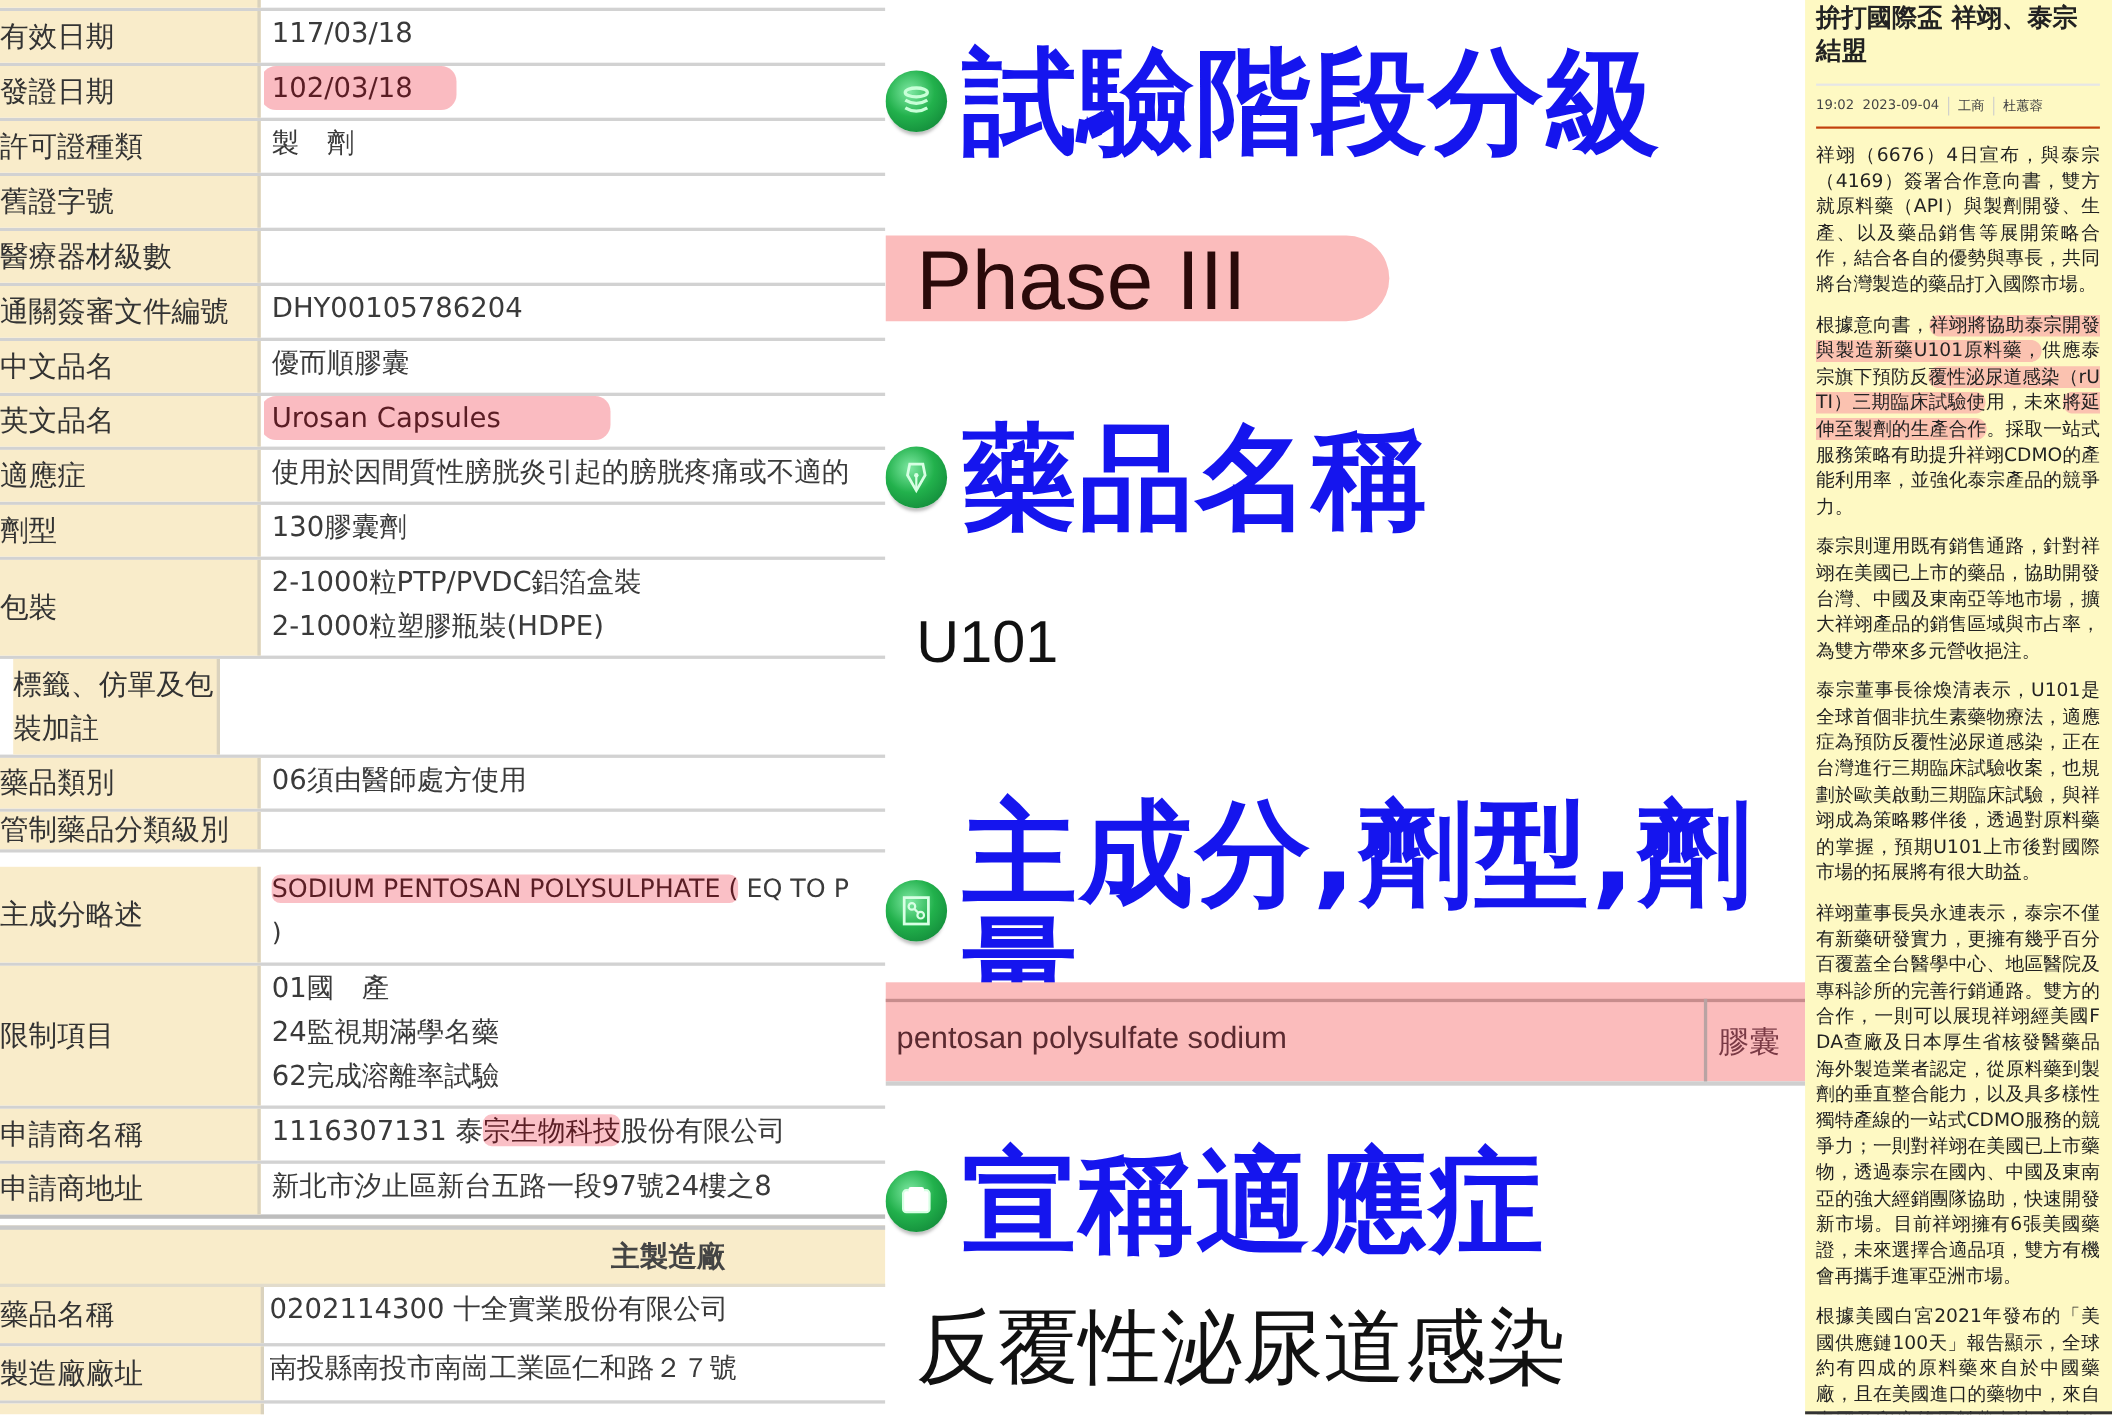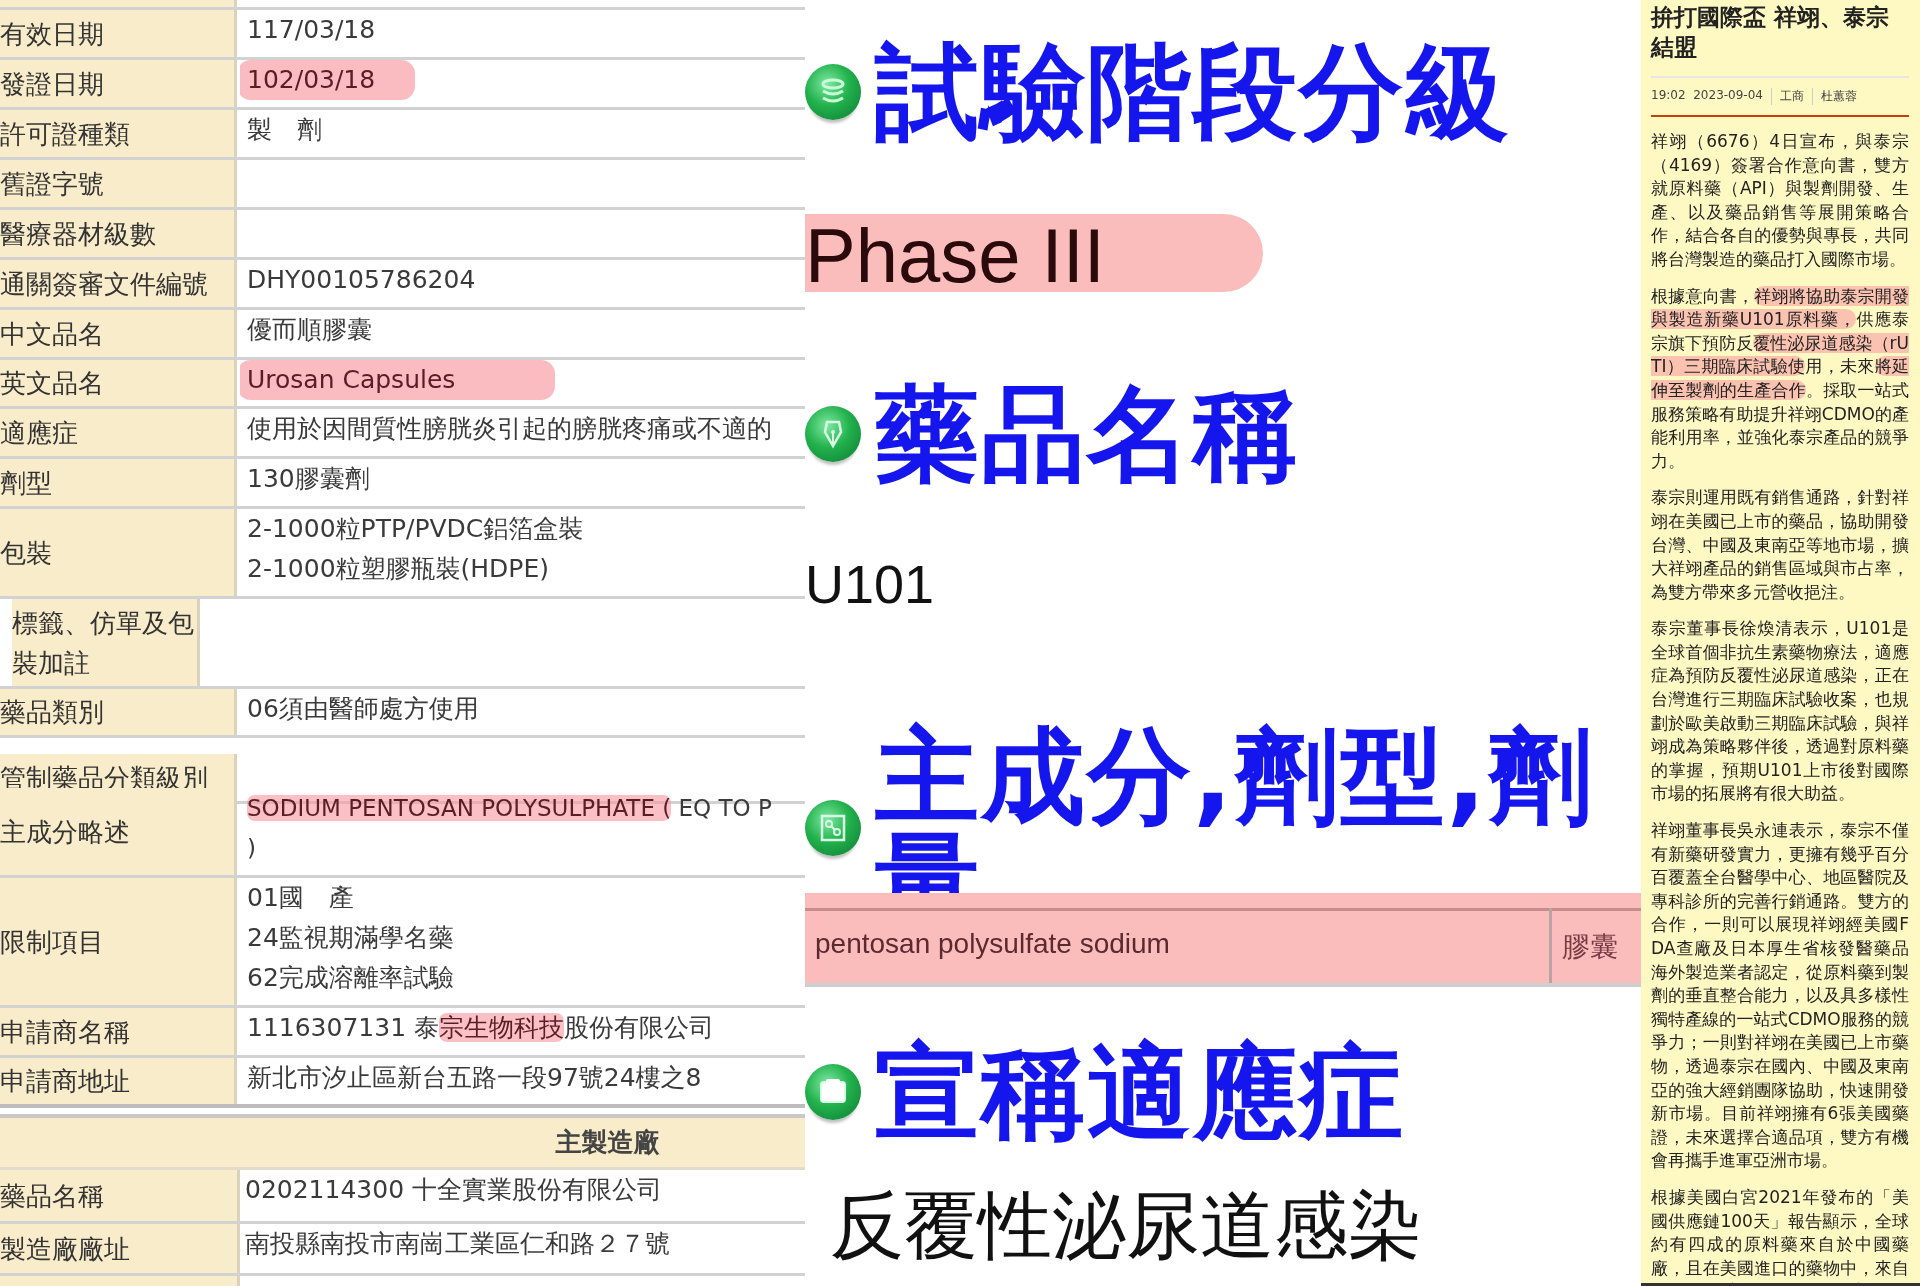--- a/index.html
+++ b/index.html
@@ -19,21 +19,21 @@
   .section-head { position: absolute; left: 0; width: 805px; background: #f9ecca; font-size: 26px; font-weight: bold; color: #444;
                   display: flex; align-items: center; justify-content: center; padding-left: 410px; border-top: 4px solid #c9c9c9; border-bottom: 3px solid #e2dccc; }
 
   
   #mid { position: absolute; left: 805px; top: 0; width: 836px; height: 1286px; background: #fff; overflow: hidden; }
   .mh { position: absolute; left: 0; display: flex; align-items: center; }
   .mh-icon { width: 56px; height: 56px; border-radius: 50%; background: radial-gradient(circle at 40% 35%, #7fe8a3 0%, #22b14c 45%, #0c7a32 100%);
              position: relative; margin-right: 14px; box-shadow: 0 6px 3px -3px rgba(0,0,0,0.25); flex: none; }
   .mh-icon svg { position: absolute; left: 12px; top: 12px; width: 32px; height: 32px; }
   .mh-title { font-size: 104px; font-weight: bold; color: #1515ee; letter-spacing: 2px; line-height: 1; font-family: "DejaVu Sans", sans-serif; }
-  .mv { position: absolute; left: 0; color: #111; font-family: "Liberation Sans", "DejaVu Sans", sans-serif; line-height: 1; }
+  .mv { position: absolute; left: 0; color: #111; font-family: "Liberation Sans", "DejaVu Sans", sans-serif; line-height: 1; padding-left: 28px; }
   .phase-pill { position: absolute; left: 0; top: 214px; width: 458px; height: 78px; background: #fbbcbc; border-radius: 0 40px 40px 0; }
   .ingr-band { position: absolute; left: 0; top: 893px; width: 836px; height: 90px; background: #fbbcbc; }
   .ingr-line { position: absolute; left: 0; top: 908px; width: 836px; height: 3px; background: #c78c8c; }
   .ingr-bot { position: absolute; left: 0; top: 983px; width: 836px; height: 4px; background: #cfcfcf; }
   .ingr-div { position: absolute; left: 744px; top: 908px; width: 3px; height: 78px; background: #b9a3a3; }
   .ingr-name { position: absolute; left: 10px; top: 928px; font-size: 28px; color: #5a2a30; font-family: "Liberation Sans", sans-serif; }
   .ingr-form { position: absolute; left: 757px; top: 928px; font-size: 28px; color: #7a3a45; }
 
   
   #right { position: absolute; left: 1641px; top: 0; width: 279px; height: 1286px; background: #fef9c3; overflow: hidden; padding-left: 10px; }
@@ -120,21 +120,21 @@
   <div class="lt-row" style="top:599px;height:90px;">
     <div class="lt-label wrap">標籤、仿單及包裝加註</div>
     <div class="lt-value"></div>
   </div>
   <div class="lt-row" style="top:689px;height:49px;">
     <div class="lt-label">藥品類別</div>
     <div class="lt-value">
         <span>06須由醫師處方使用</span>
       </div>
   </div>
-  <div class="lt-row" style="top:754px;height:50px;">
+  <div class="lt-row" style="top:738px;height:37px;">
     <div class="lt-label">管制藥品分類級別</div>
     <div class="lt-value"></div>
   </div>
   <div class="lt-row" style="top:788px;height:90px;">
     <div class="lt-label">主成分略述</div>
     <div class="lt-value" style="font-size:23px;">
       <span><span class="hl-inline">SODIUM PENTOSAN POLYSULPHATE (</span><span> EQ TO P</span></span>
       <span>)</span>
     </div>
   </div>
@@ -226,21 +226,21 @@
 
   <div class="mh" style="top:1040px;">
     <div class="mh-icon">
       <svg viewBox="0 0 32 32">
           <rect x="4" y="6" width="24" height="20" rx="3" fill="#ffffff" stroke="#d8ffe4" stroke-width="2"></rect>
           <rect x="9" y="3" width="14" height="5" rx="2" fill="#ffffff"></rect>
         </svg>
     </div>
     <span class="mh-title">宣稱適應症</span>
   </div>
-  <div class="mv" style="top:1188px;font-size:74px;font-family:'DejaVu Sans',sans-serif;margin-left:25px;">反覆性泌尿道感染</div>
+  <div class="mv" style="top:1188px;font-size:74px;font-family:'DejaVu Sans',sans-serif;">反覆性泌尿道感染</div>
 </div>
 
 <div id="right">
   <h1 class="news-title">拚打國際盃 祥翊、泰宗結盟</h1>
   <div class="news-meta">
     <span><span style="padding:0;border:none;">19:02</span>&nbsp;&nbsp;<span style="padding:0;border:none;">2023-09-04</span></span>
     <span>工商</span>
     <span>杜蕙蓉</span>
   </div>
   <p class="news-p">祥翊（6676）4日宣布，與泰宗（4169）簽署合作意向書，雙方就原料藥（API）與製劑開發、生產、以及藥品銷售等展開策略合作，結合各自的優勢與專長，共同將台灣製造的藥品打入國際市場。</p>

